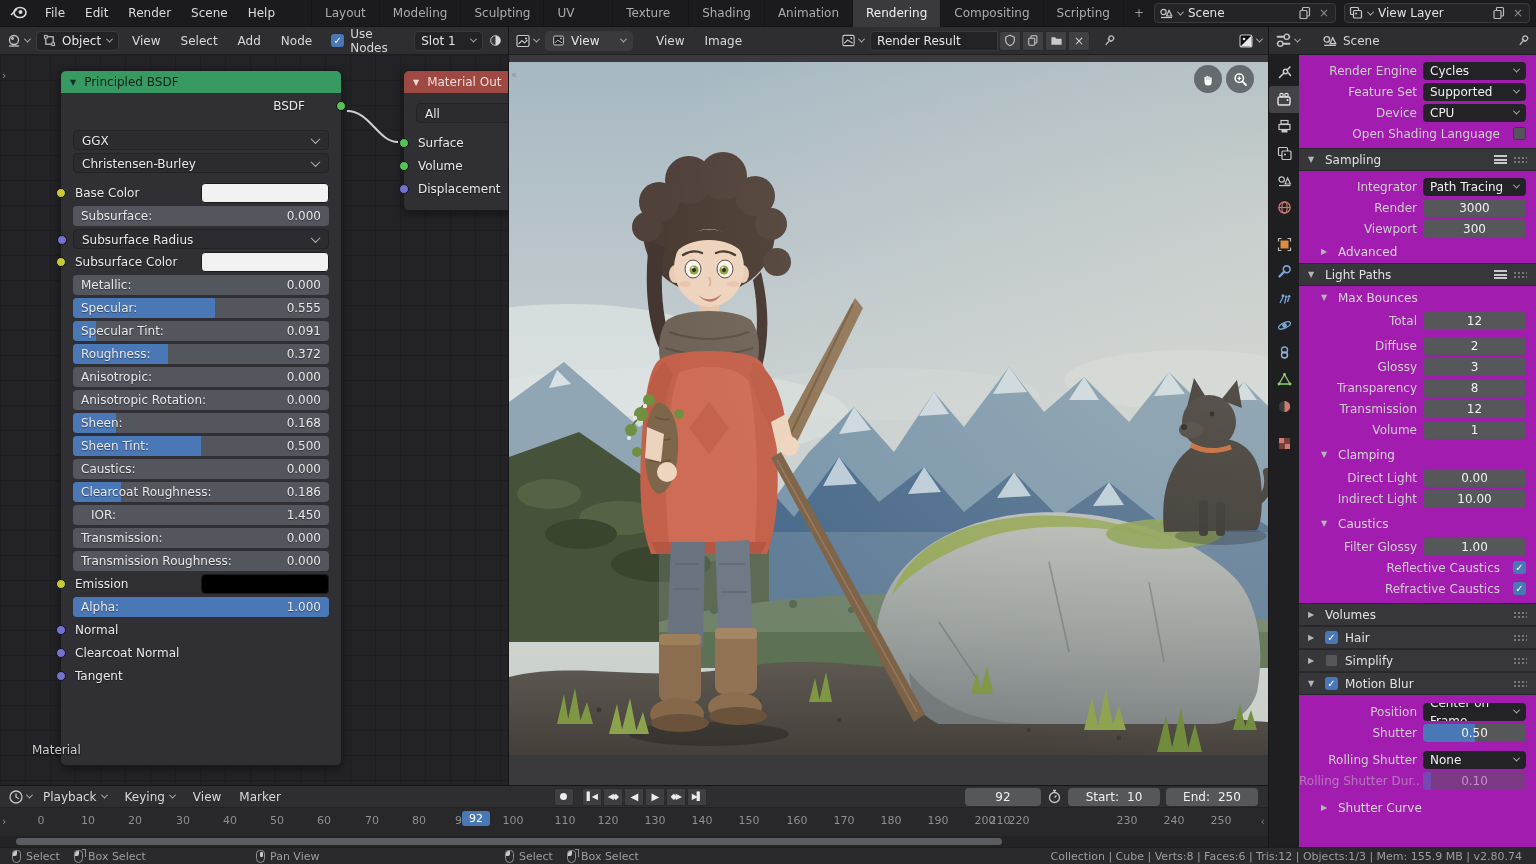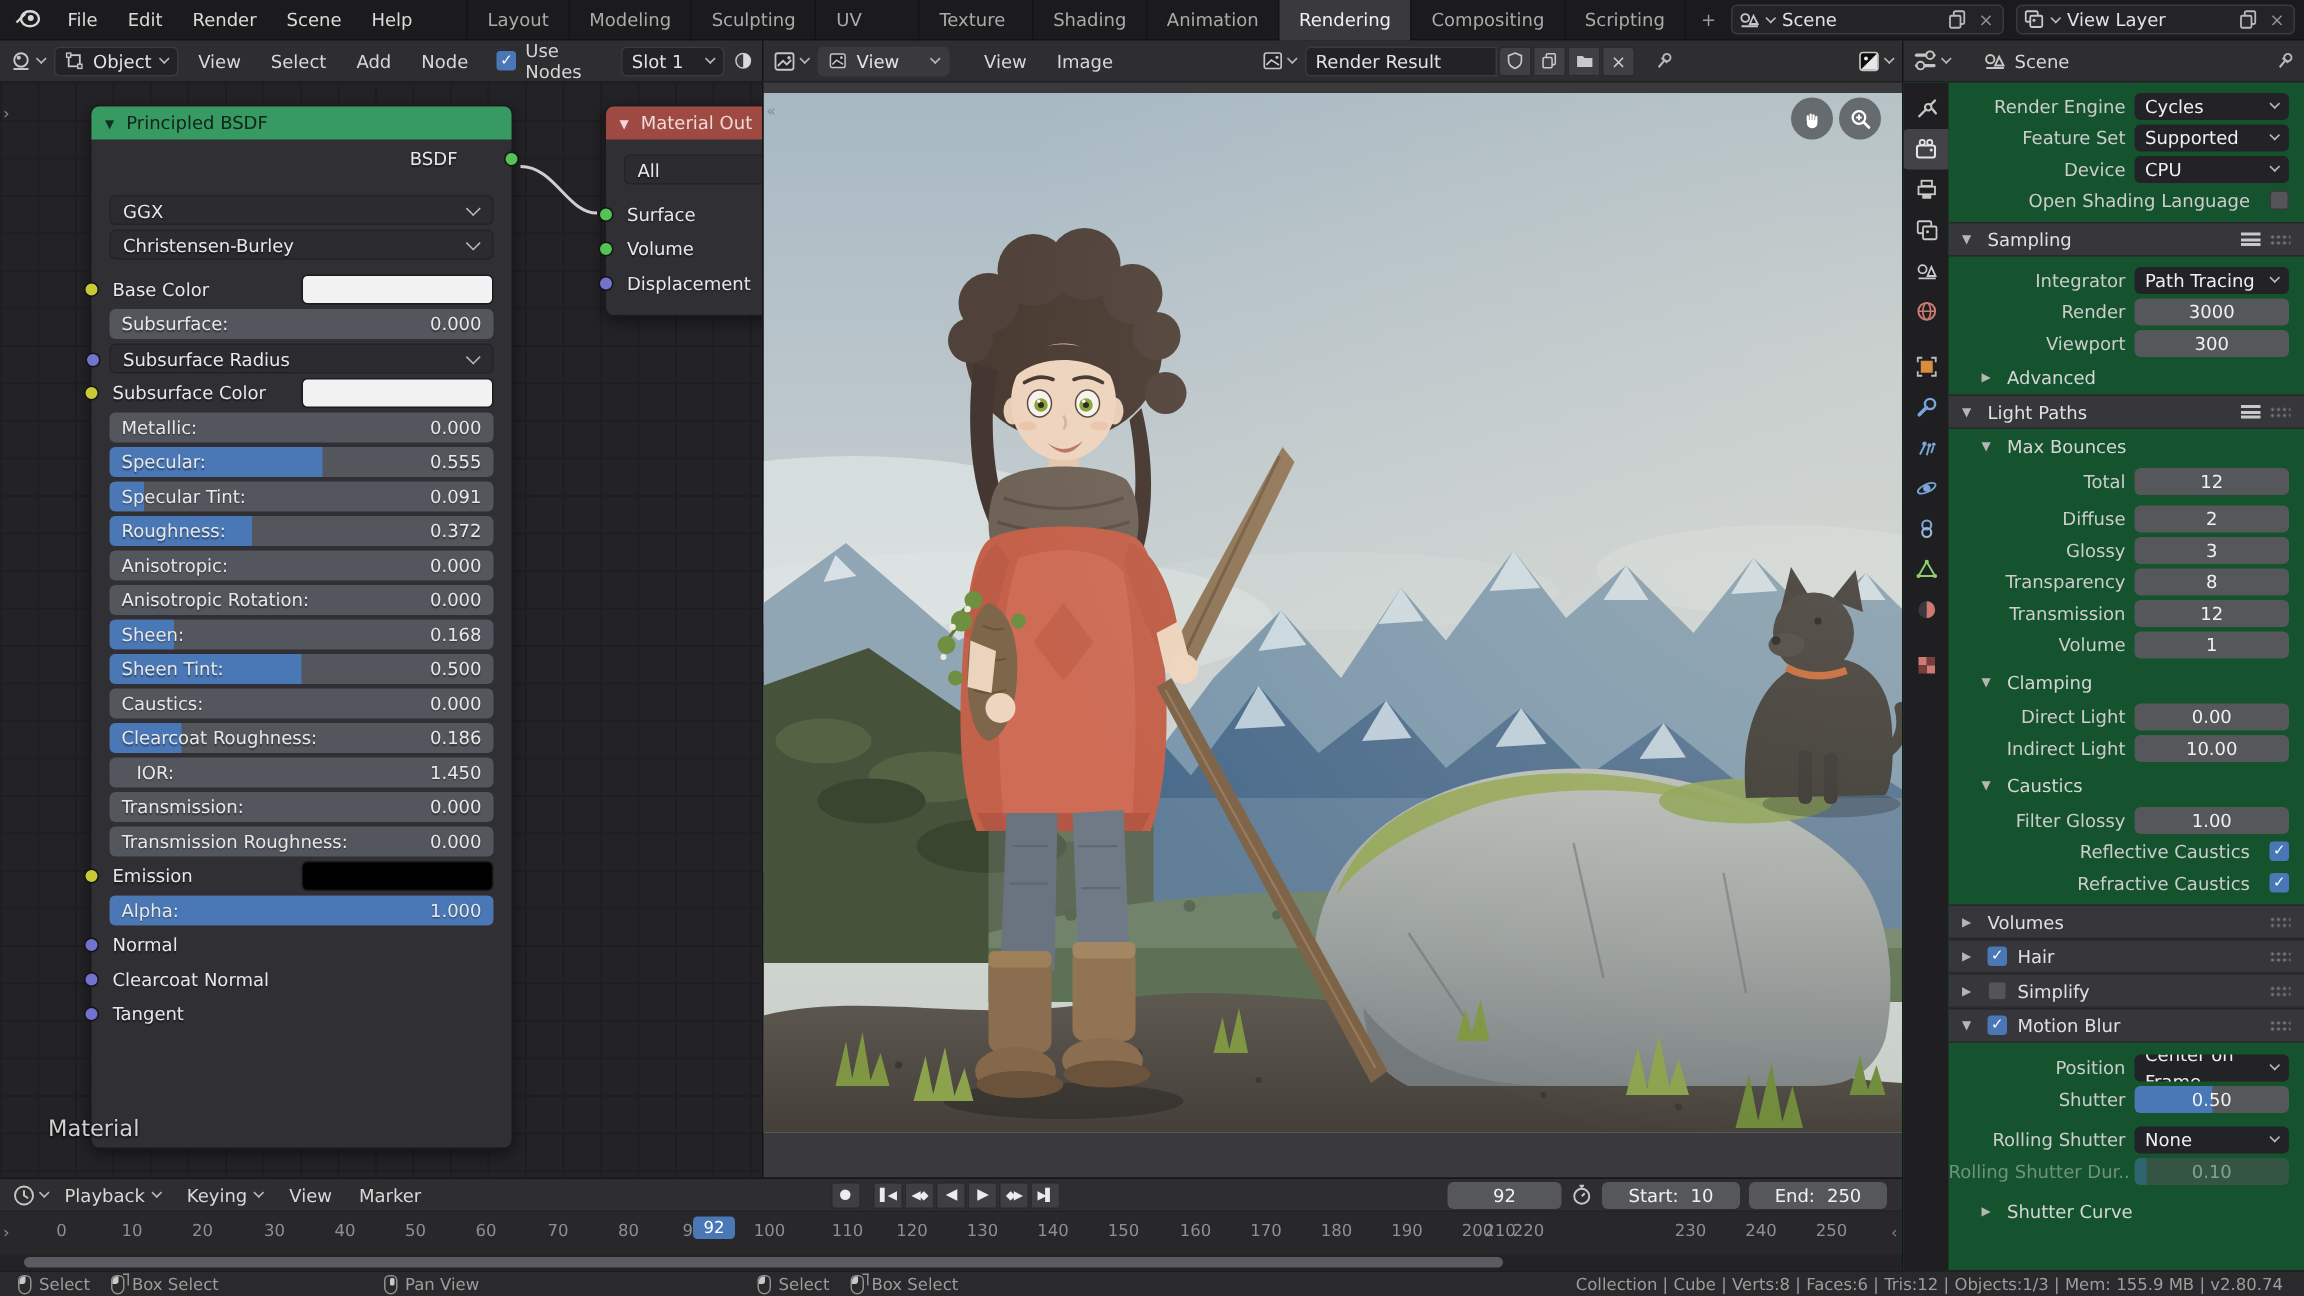--- a/index.html
+++ b/index.html
@@ -46,28 +46,28 @@
   .nrow.slider{background:#54565e;overflow:hidden}
   .nrow.slider .fill{position:absolute;left:0;top:0;bottom:0;background:#4a77b5;z-index:1}
   .nrow.dd{background:#2b2b30;border:1px solid #232327}
   .nrow.dd .chev{position:absolute;right:9px;top:6px;z-index:2}
   .nrow.plain .lbl,.nrow.colorrow .lbl{left:2px}
   .nrow .swatch{position:absolute;right:0;top:0;width:128px;height:20px;border-radius:4px;border:1px solid #1b1b1d;z-index:2}
   .nrow.outrow{text-align:right}
   .nrow.outrow .lbl{left:auto;right:24px}
   .socket{position:absolute;width:10px;height:10px;border-radius:50%;border:1px solid #141416;left:-17px;top:5px;z-index:3}
   .socket.right{left:auto;right:-17px}.s-yellow{background:#c9c935}.s-green{background:#54c254}.s-purple{background:#7272cf}
-  #matlabel{position:absolute;left:32px;top:688px;color:#d0d0d0;font-size:15px;text-shadow:0 1px 2px #000}
+  #matlabel{position:absolute;left:32px;top:688px;color:#d0d0d0;font-size:12px;text-shadow:0 1px 2px #000}
   .edgearrow{position:absolute;color:#8b8b8b;font-size:11px}
   
   #imged{position:absolute;left:508px;top:55px;width:760px;height:730px;background:#3a3a3d;border-left:1px solid #161618;overflow:hidden}
   #imged svg.scene{position:absolute;left:0;top:7px}
   .navbtn{position:absolute;width:28px;height:28px;border-radius:50%;background:rgba(35,35,38,.55);display:flex;align-items:center;justify-content:center}
   
-  #props{position:absolute;left:1268px;top:55px;width:268px;height:792px;background:#14532d;border-left:1px solid #161618;display:flex;overflow:hidden}
+  #props{position:absolute;left:1268px;top:55px;width:268px;height:792px;background:#a21caf;border-left:1px solid #161618;display:flex;overflow:hidden}
   #ptabs{width:30px;background:#1f1f22;padding-top:4px;display:flex;flex-direction:column;align-items:stretch}
   .ptab{height:27px;display:flex;align-items:center;justify-content:center}
   .ptab.active{background:#424247;border-radius:3px 0 0 3px}
   .ptab.gap{height:10px}
   #pbody{flex:1;overflow:hidden;padding-top:4px}
   .prow{display:flex;align-items:center;height:19px;margin:2px 10px 2px 0}
   .plabel{width:118px;text-align:right;margin-right:6px;color:#cdcdcd;white-space:nowrap;flex:none}
   .pfield{flex:1;height:18px;border-radius:4px;background:#55575b;text-align:center;line-height:18px;color:#f0f0f0;position:relative;overflow:hidden}
   .pfield.dd{background:#232327;display:flex;align-items:center;justify-content:space-between;padding:0 7px;text-align:left}
   .pfield .pfill{position:absolute;left:0;top:0;bottom:0;background:#4a77b5}

